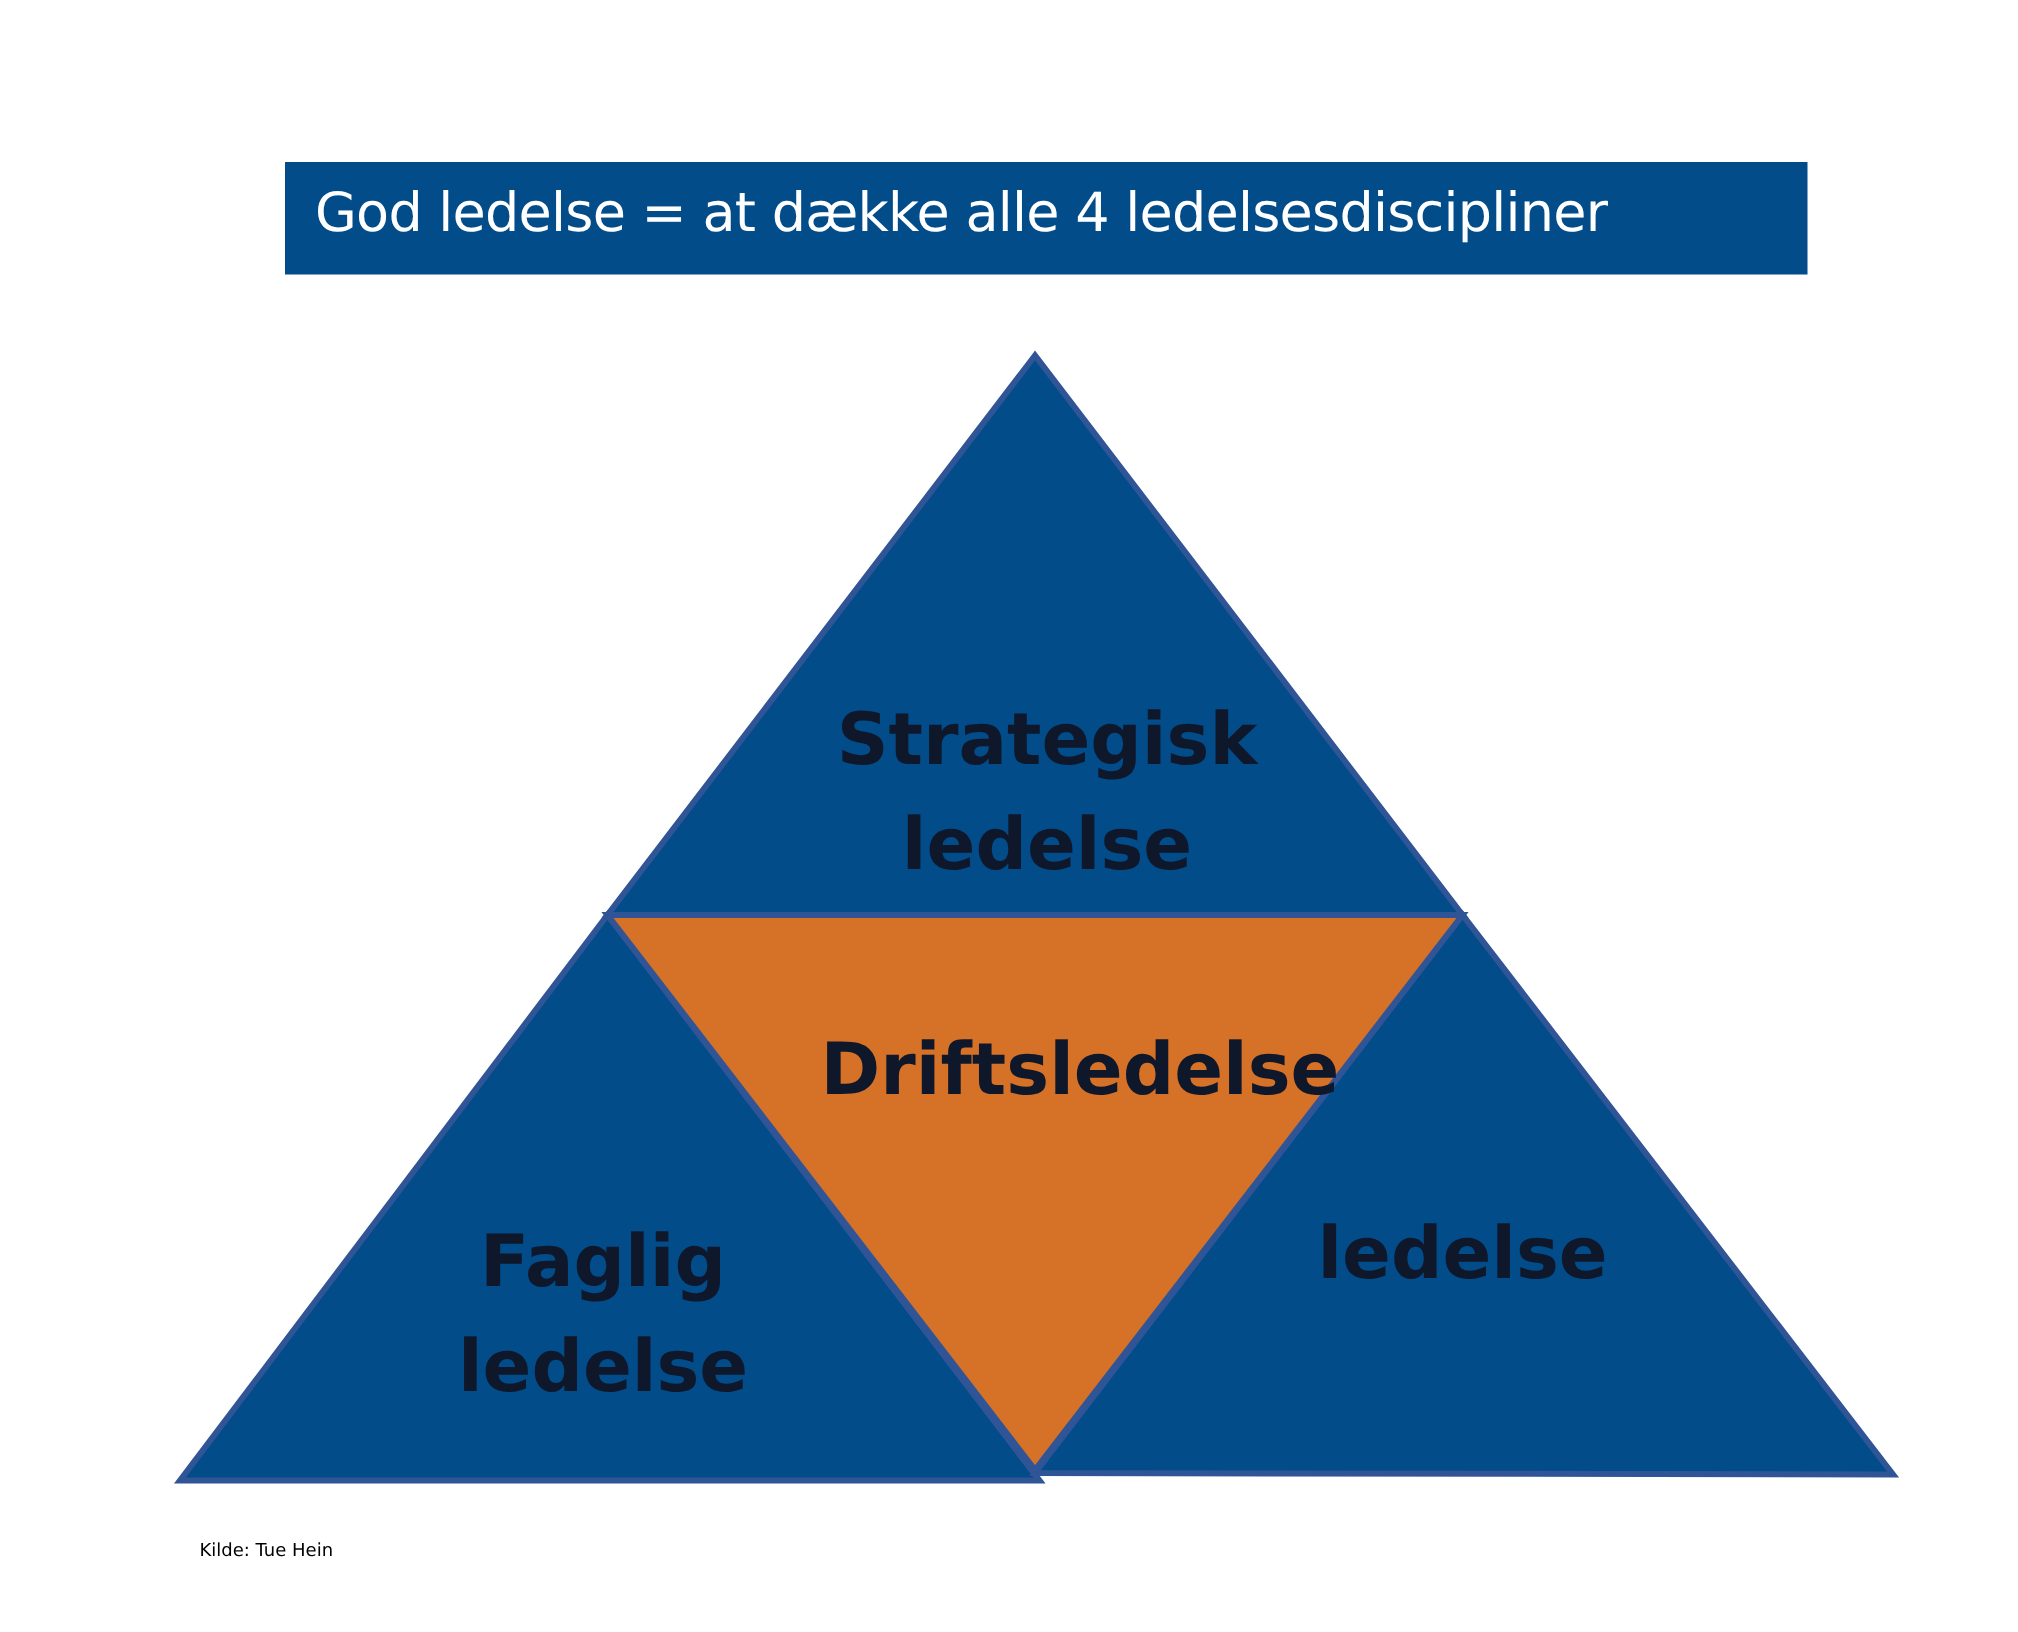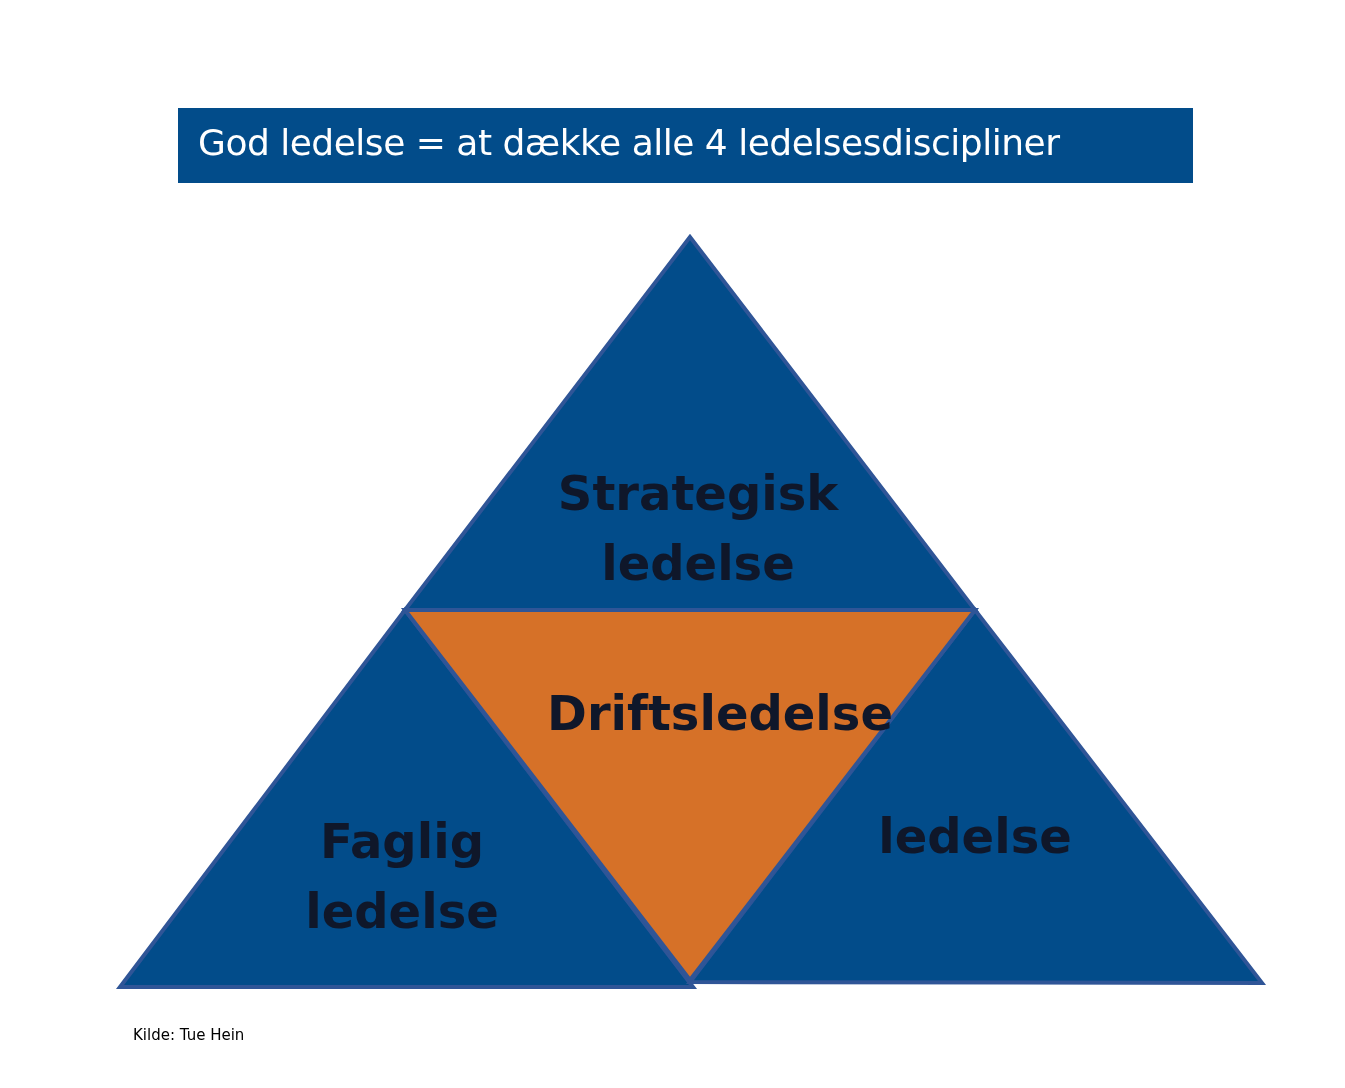--- a/index.html
+++ b/index.html
@@ -1,22 +1,22 @@
 <!DOCTYPE html>
 <html><head>
 <meta charset="utf-8">
 <style>
   html, body { margin:0; padding:0; background:#ffffff; }
   body { width:1345px; height:1088px; position:relative; overflow:hidden; font-family:"Liberation Sans", sans-serif; }
-  .title-box { position:absolute; left:178px; top:108px; width:1015px; height:75px; background:#024c8a; }
+  .title-box { position:absolute; left:190px; top:108px; width:1015px; height:75px; background:#024c8a; }
   .title-text { position:absolute; left:20px; top:14px; color:#ffffff; font-family:"DejaVu Sans", sans-serif; font-size:36px; letter-spacing:-0.5px; white-space:nowrap; }
   svg.diagram { position:absolute; left:0; top:0; }
   .label { position:absolute; color:#0f172a; font-family:"DejaVu Sans", sans-serif; font-weight:bold; text-align:center; line-height:1.0; transform:translateX(-50%); white-space:nowrap; }
   .label span { display:block; }
-  .source { position:absolute; left:133px; top:1026px; font-family:"DejaVu Sans", sans-serif; font-size:15px; color:#000; }
+  .source { position:absolute; left:133px; top:1026px; font-family:"DejaVu Sans", sans-serif; font-size:12px; color:#000; }
 </style>
 </head>
 <body>
 
 <div class="title-box">
   <div class="title-text">God ledelse = at dække alle 4 ledelsesdiscipliner</div>
 </div>
 
 <svg class="diagram" width="1345" height="1088">
   <polygon points="690,237 405,610 975,610" fill="#024c8a" stroke="#2f5597" stroke-width="4"></polygon>

